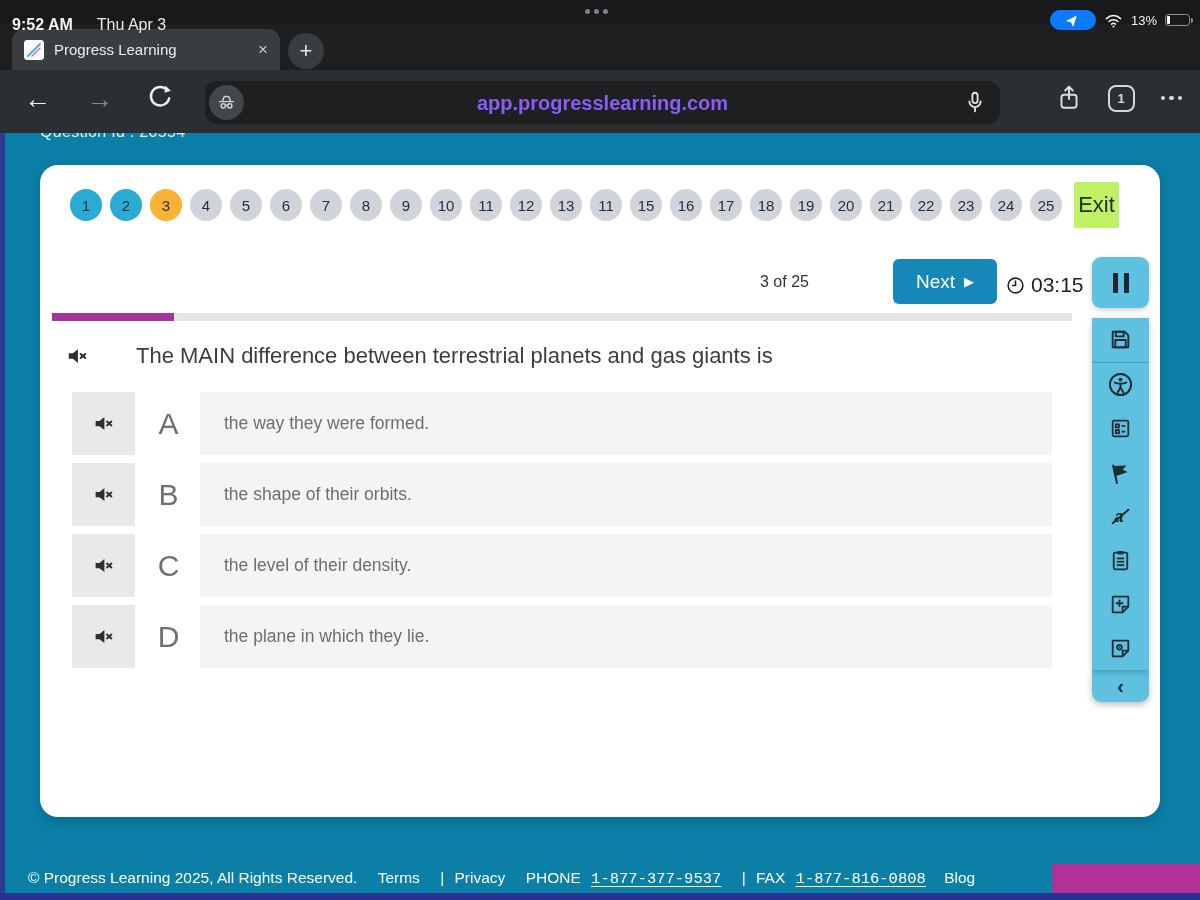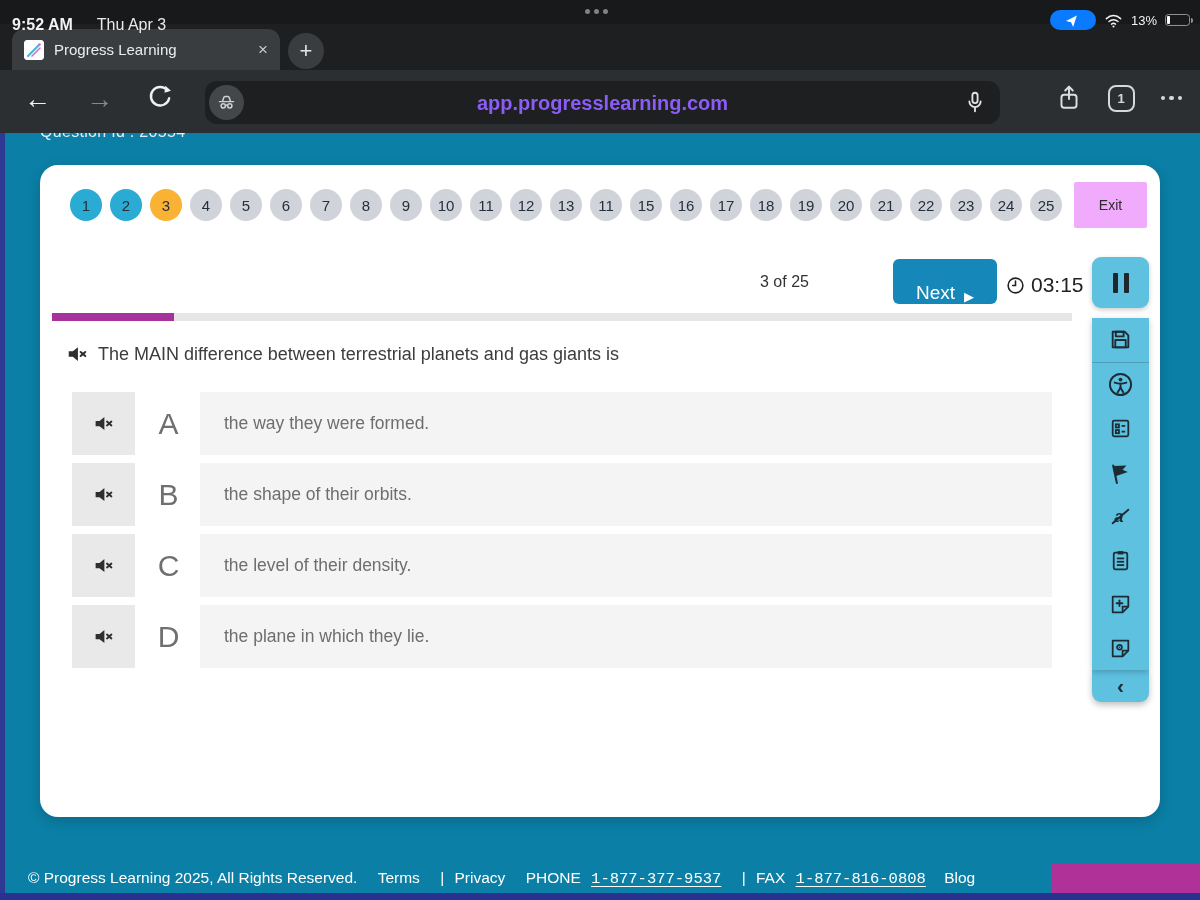--- a/index.html
+++ b/index.html
@@ -46,32 +46,32 @@
   .left-edge { position:absolute; left:0; top:0; width:5px; height:767px; background:#2e3a92; z-index:12; }
   .bottom-edge { position:absolute; left:0; top:760px; width:1200px; height:7px; background:#273291; z-index:12; }
   .question-id { position:absolute; left:40px; top:-10px; font-size:16px; font-weight:500; color:rgba(255,255,255,0.88); letter-spacing:.3px; }
 
   .card { position:absolute; left:40px; top:32px; width:1120px; height:652px; background:#fff; border-radius:18px; box-shadow:0 4px 14px rgba(0,0,0,.18); }
 
   .qnums { position:absolute; left:30px; top:24px; display:flex; gap:8px; }
   .qcircle { width:32px; height:32px; border-radius:50%; background:#d0d3d9; color:#25303a; font-size:15px; display:flex; align-items:center; justify-content:center; }
   .qcircle.answered { background:#29abd4; }
   .qcircle.current { background:#f9b234; }
-  .exit-btn { position:absolute; left:1034px; top:17px; width:73px; height:46px; background:#f0abfc; color:#2c2c2c; font-size:14px; display:flex; align-items:center; justify-content:center; border-radius:2px; }
+  .exit-btn { position:absolute; left:1034px; top:17px; width:45px; height:46px; background:#bef264; color:#2c2c2c; font-size:22px; display:flex; align-items:center; justify-content:center; border-radius:2px; }
 
   .counter { position:absolute; left:720px; top:108px; width:110px; font-size:16px; color:#333; }
-  .next-btn { position:absolute; left:853px; top:94px; width:104px; height:45px; background:#1587b8; border-radius:6px; color:#fff; font-size:19px; display:flex; align-items:flex-end; justify-content:center; gap:9px; }
+  .next-btn { position:absolute; left:853px; top:94px; width:104px; height:45px; background:#1587b8; border-radius:6px; color:#fff; font-size:19px; display:flex; align-items:center; justify-content:center; gap:9px; }
   .next-btn .tri { font-size:13px; }
   .timer { position:absolute; left:966px; top:108px; display:flex; align-items:center; gap:6px; font-size:21px; color:#222; }
 
   .progress-track { position:absolute; left:12px; top:148px; width:1020px; height:8px; background:#e6e6e6; }
   .progress-fill { height:8px; background:#a8329b; }
 
   .question-row { position:absolute; left:26px; top:178px; display:flex; align-items:center; gap:10px; }
-  .question-text { font-size:18px; color:#3d3d3d; }
+  .question-text { font-size:22px; color:#3d3d3d;margin-left:38px; }
 
   .answers { position:absolute; left:32px; top:227px; width:980px; }
   .answer-row { display:flex; height:63px; margin-bottom:8px; }
   .ans-speaker { width:63px; background:#e9e9e9; display:flex; align-items:center; justify-content:center; flex:none; margin-right:2px; }
   .ans-letter { width:63px; background:#fff; display:flex; align-items:center; justify-content:center; font-size:30px; color:#707070; flex:none; }
   .ans-text { flex:1; background:#f4f4f4; display:flex; align-items:center; padding-left:24px; font-size:17.5px; color:#6e6e6e; }
 
   
   .pause-btn { position:absolute; left:1092px; top:124px; width:57px; height:51px; background:#5ec1e0; border-radius:9px; box-shadow:0 2px 5px rgba(0,0,0,.2); display:flex; align-items:center; justify-content:center; gap:6px; z-index:15; }
   .pause-btn i { width:5px; height:20px; background:#20262b; border-radius:1px; }

